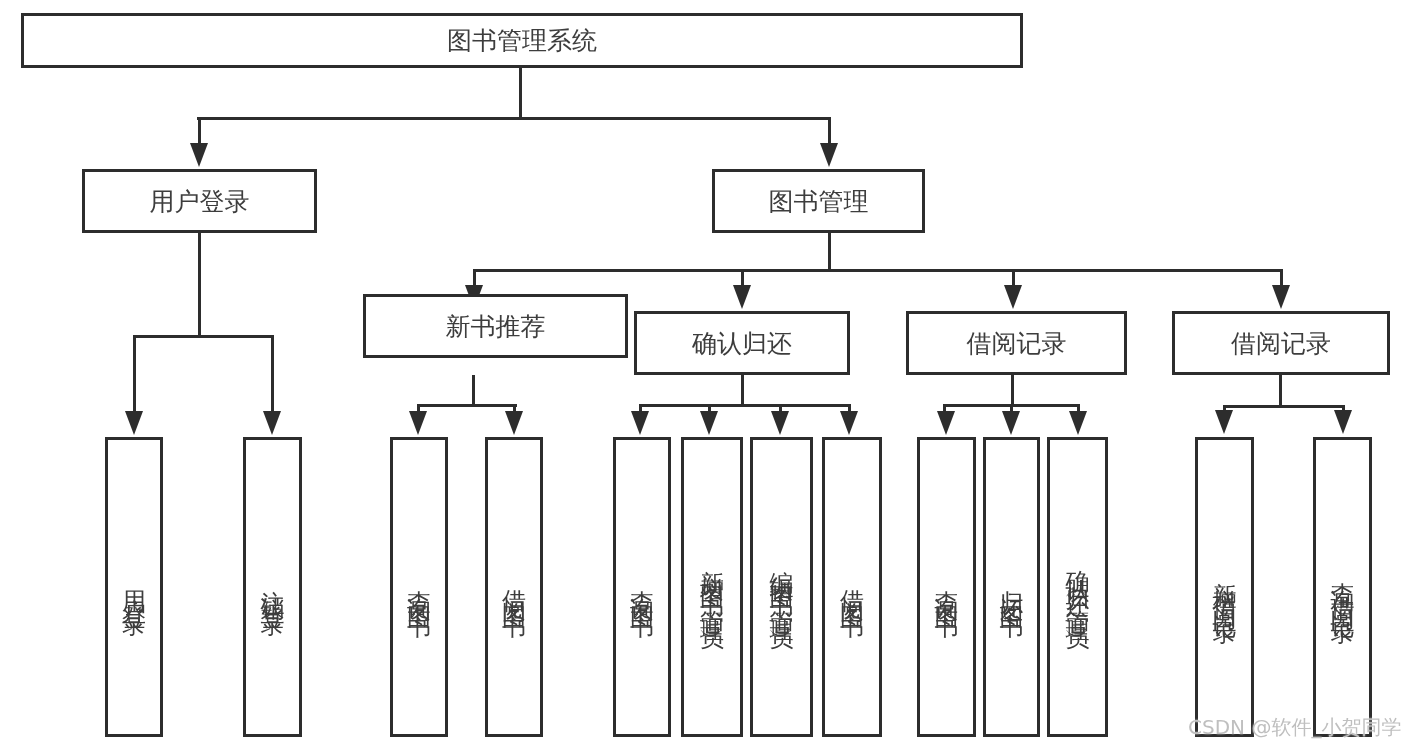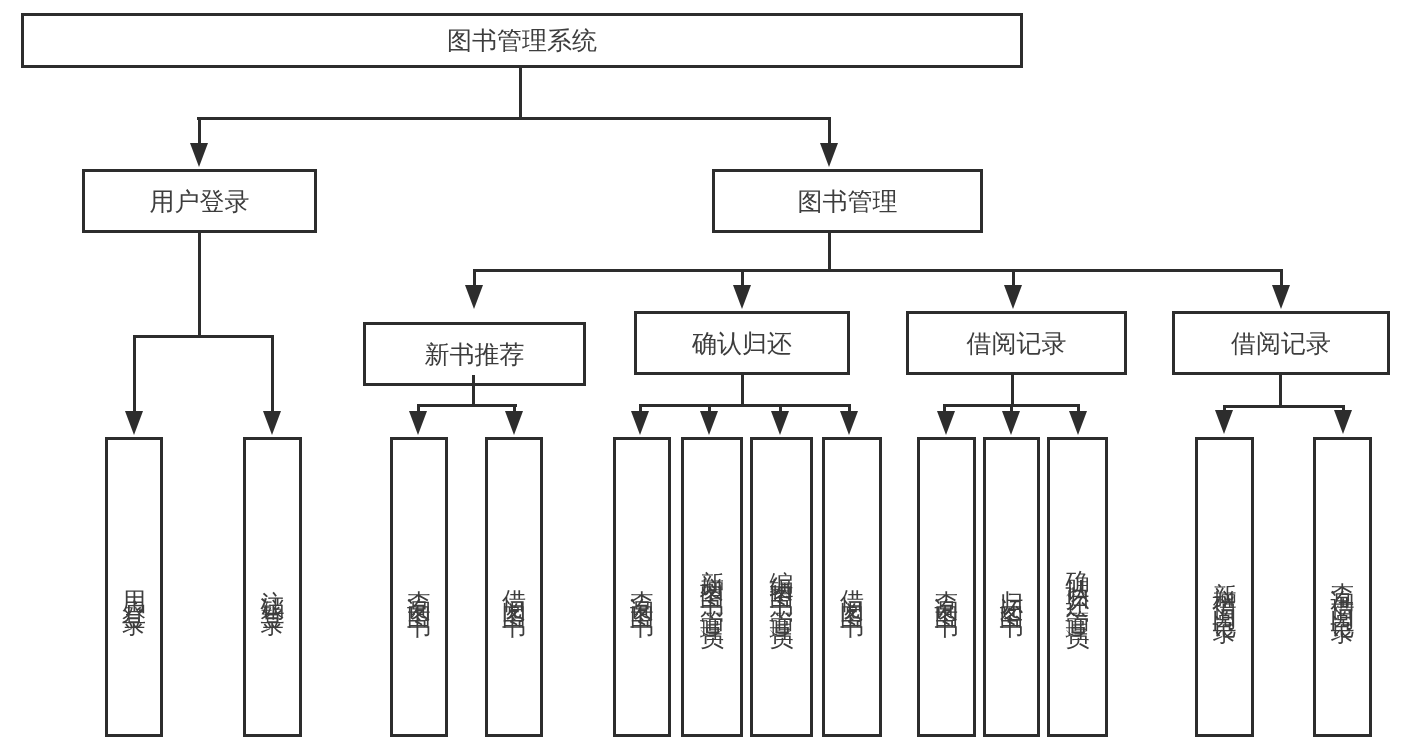--- a/index.html
+++ b/index.html
@@ -83,41 +83,41 @@
   <div class="hbox" style="left:21px;top:13px;width:1002px;height:55px;">图书管理系统</div>
 
   <div class="vline" style="left:519px;top:66px;height:52px;"></div>
   <div class="hline" style="left:197px;top:117px;width:634px;"></div>
   <div class="vline" style="left:198px;top:117px;height:30px;"></div>
   <div class="ah" style="left:190px;top:143px;"></div>
   <div class="vline" style="left:828px;top:117px;height:30px;"></div>
   <div class="ah" style="left:820px;top:143px;"></div>
 
   <div class="hbox" style="left:82px;top:169px;width:235px;height:64px;">用户登录</div>
-  <div class="hbox" style="left:712px;top:169px;width:271px;height:64px;text-align:right;">图书管理</div>
+  <div class="hbox" style="left:712px;top:169px;width:213px;height:64px;text-align:right;">图书管理</div>
 
   <div class="vline" style="left:198px;top:233px;height:104px;"></div>
   <div class="hline" style="left:133px;top:335px;width:141px;"></div>
   <div class="vline" style="left:133px;top:335px;height:80px;"></div>
   <div class="ah" style="left:125px;top:411px;"></div>
   <div class="vline" style="left:271px;top:335px;height:80px;"></div>
   <div class="ah" style="left:263px;top:411px;"></div>
 
   <div class="vline" style="left:828px;top:233px;height:38px;"></div>
   <div class="hline" style="left:473px;top:269px;width:810px;"></div>
   <div class="vline" style="left:473px;top:269px;height:20px;"></div>
   <div class="ah" style="left:465px;top:285px;"></div>
   <div class="vline" style="left:741px;top:269px;height:20px;"></div>
   <div class="ah" style="left:733px;top:285px;"></div>
   <div class="vline" style="left:1012px;top:269px;height:20px;"></div>
   <div class="ah" style="left:1004px;top:285px;"></div>
   <div class="vline" style="left:1280px;top:269px;height:20px;"></div>
   <div class="ah" style="left:1272px;top:285px;"></div>
 
-  <div class="hbox" style="left:363px;top:322px;width:223px;height:64px;">新书推荐</div>
+  <div class="hbox" style="left:363px;top:294px;width:265px;height:64px;">新书推荐</div>
   <div class="hbox" style="left:634px;top:311px;width:216px;height:64px;">确认归还</div>
   <div class="hbox" style="left:906px;top:311px;width:221px;height:64px;">借阅记录</div>
   <div class="hbox" style="left:1172px;top:311px;width:218px;height:64px;">借阅记录</div>
 
   <div class="vline" style="left:472px;top:375px;height:32px;"></div>
   <div class="hline" style="left:417px;top:404px;width:100px;"></div>
   <div class="vline" style="left:417px;top:404px;height:14px;"></div>
   <div class="ah" style="left:409px;top:411px;"></div>
   <div class="vline" style="left:513px;top:404px;height:14px;"></div>
   <div class="ah" style="left:505px;top:411px;"></div>
@@ -186,14 +186,15 @@
     <span>确认归还（管理员）</span>
   </div>
 
   <div class="vbox" style="left:1195px;width:59px;">
     <span>新增借阅记录</span>
   </div>
   <div class="vbox" style="left:1313px;width:59px;">
     <span>查询借阅记录</span>
   </div>
 
+  <div class="watermark">CSDN @软件_小贺同学</div>
 
 </div>
 
 </body></html>

